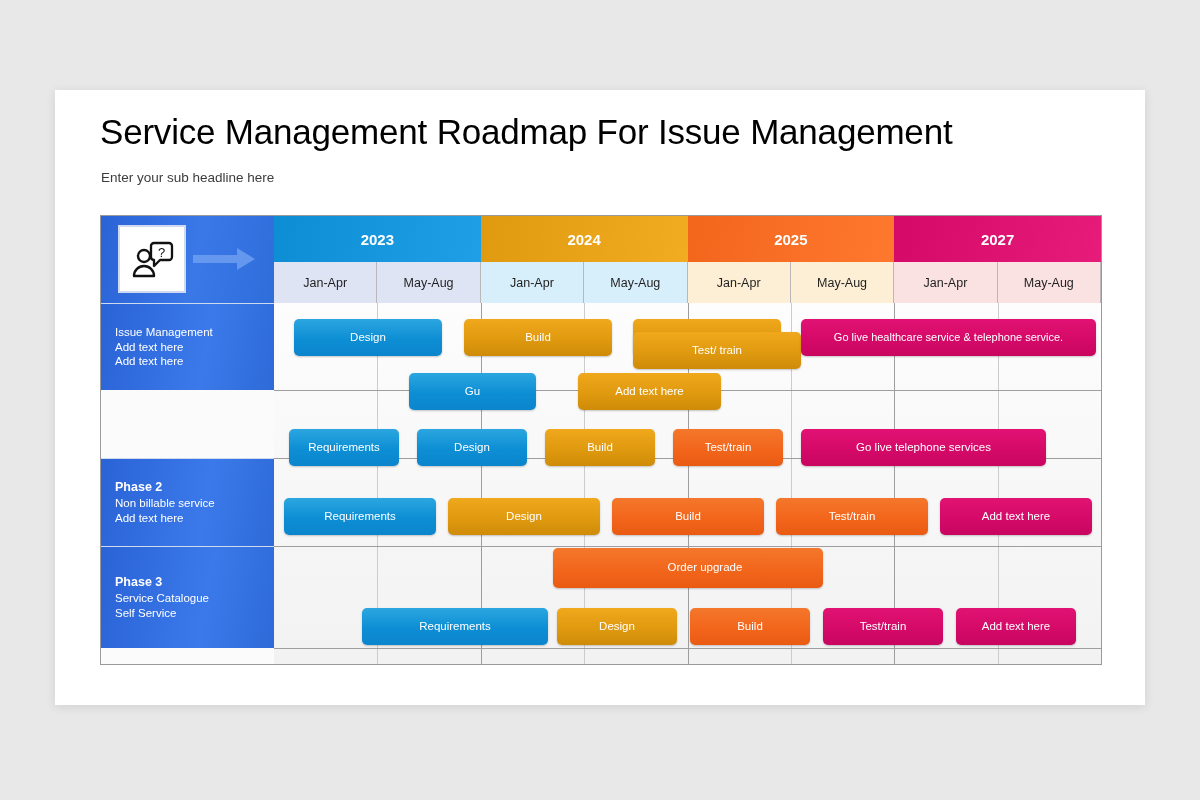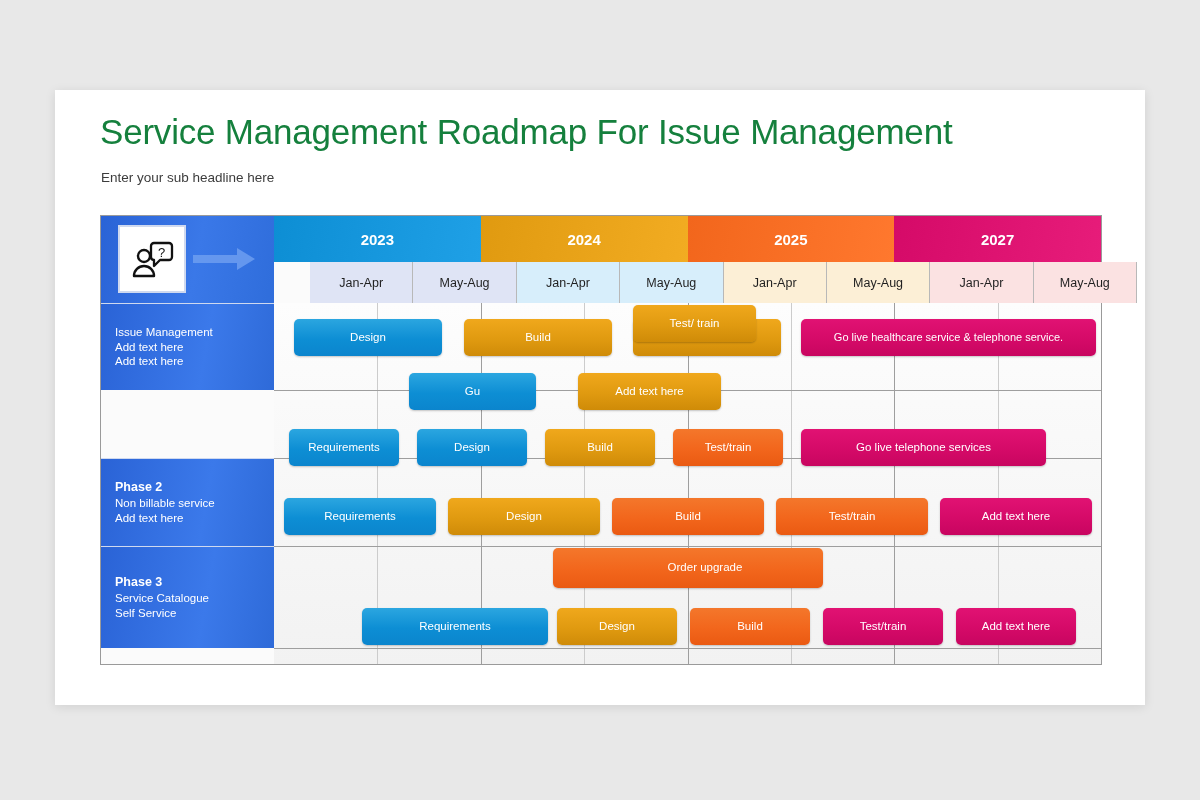--- a/index.html
+++ b/index.html
@@ -12,21 +12,21 @@
   }
   .slide{
     position:absolute;
     left:55px; top:90px;
     width:1090px; height:615px;
     background:#ffffff;
     box-shadow:0 2px 10px rgba(0,0,0,0.10);
   }
   .title{
     position:absolute; left:45px; top:22px;
-    font-size:35px; color:#15803d; font-weight:400;
+    font-size:35px; color:#000000; font-weight:400;
     letter-spacing:-0.2px; white-space:nowrap;
   }
   .subtitle{
     position:absolute; left:46px; top:80px;
     font-size:13.5px; color:#3c3c3c;
   }
 
   
   .roadmap{
     position:absolute;
@@ -75,21 +75,20 @@
     display:flex;align-items:center;justify-content:center;
     color:#ffffff;font-size:15px;font-weight:bold;
     box-sizing:border-box;
   }
   .monthband{
     position:absolute; top:46px; height:41px;
     display:flex;align-items:center;justify-content:center;
     color:#1f1f1f;font-size:12.5px;
     box-sizing:border-box;
     border-right:1px solid #b8b8b8;
-    margin-left:36px;
   }
 
   
   .body{
     position:absolute; left:173px; top:87px;
     right:0; bottom:0;
     background:linear-gradient(180deg,#fdfdfd 0%,#f2f2f2 100%);
     overflow:hidden;
   }
   .vline{position:absolute;top:0;bottom:0;width:1px;background:#9e9e9e;}
@@ -185,21 +184,21 @@
         <div class="hline" style="top: 345px;"></div>
         <div class="bar c-blue" style="left: 20px; top: 16px; width: 148px; height: 37px;">
           <span>Design</span>
         </div>
         <div class="bar c-amber" style="left: 190px; top: 16px; width: 148px; height: 37px;">
           <span>Build</span>
         </div>
         <div class="bar c-amber" style="left: 359px; top: 16px; width: 148px; height: 37px;">
           <span>Build</span>
         </div>
-        <div class="bar c-amber" style="left: 359px; top: 2px; width: 123px; height: 37px;">
+        <div class="bar c-amber" style="left: 359px; top: 29px; width: 168px; height: 37px;">
           <span>Test/ train</span>
         </div>
         <div class="bar c-pink" style="left: 527px; top: 16px; width: 295px; height: 37px; font-size: 11px;">
           <span>Go live healthcare service &amp; telephone service.</span>
         </div>
         <div class="bar c-blue" style="left: 135px; top: 70px; width: 127px; height: 37px;">
           <span>Gu</span>
         </div>
         <div class="bar c-amber" style="left: 304px; top: 70px; width: 143px; height: 37px;">
           <span>Add text here</span>

